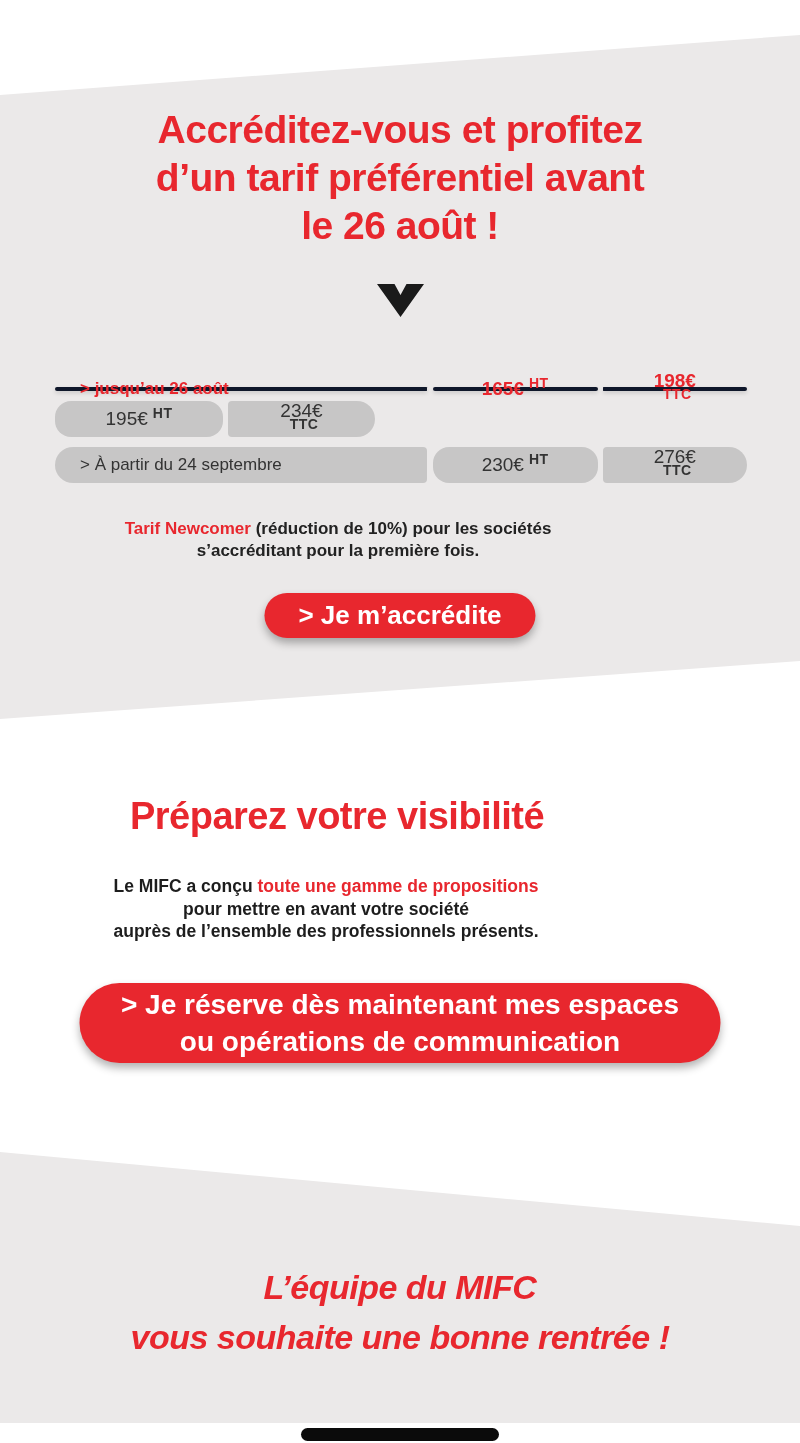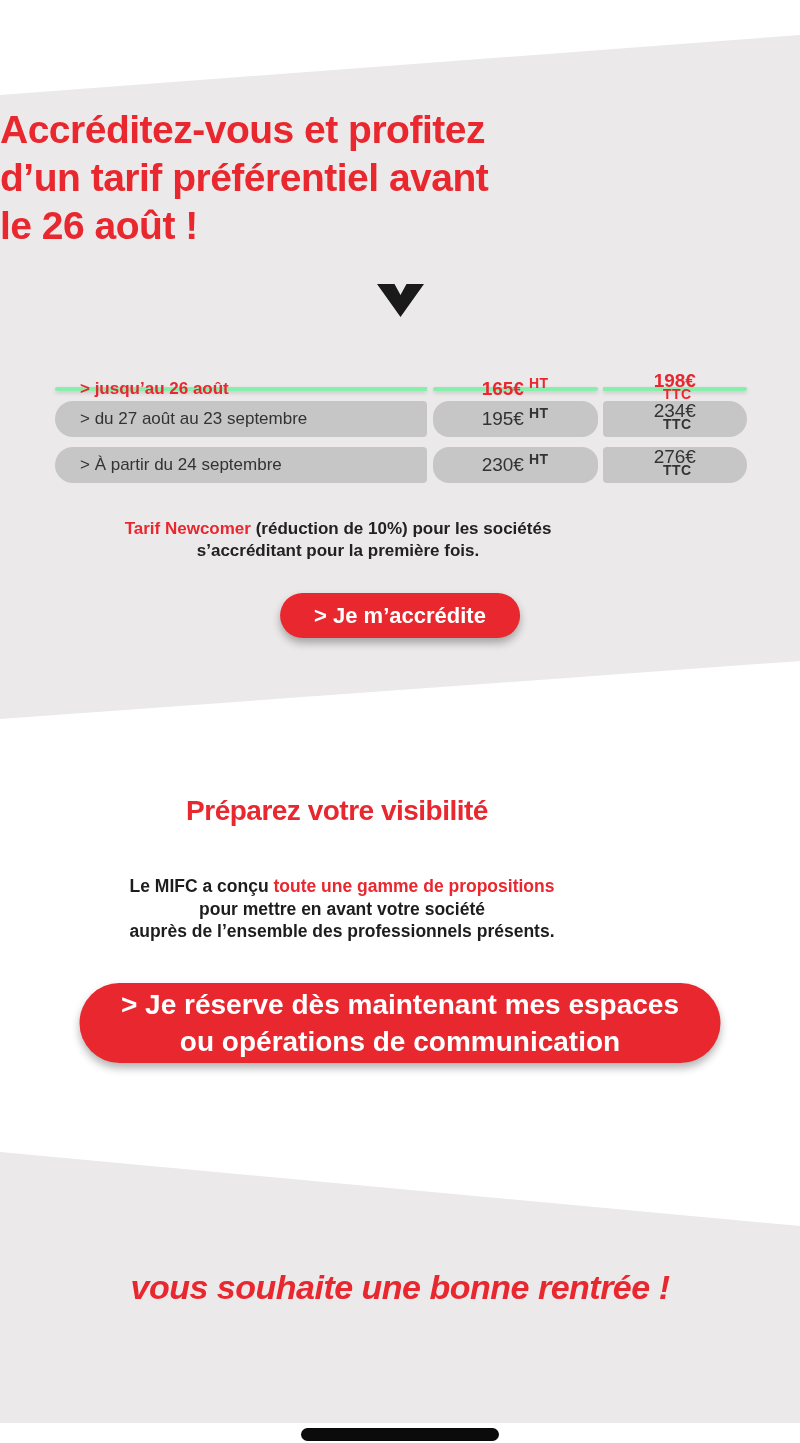--- a/index.html
+++ b/index.html
@@ -12,42 +12,42 @@
     background:var(--section-gray,#ebe9e9);
     clip-path:polygon(0 95px, 800px 35px, 800px 661px, 0 719px);
   }
   .band-bottom {
     position:absolute; left:0; top:1152px; width:800px; height:271px;
     background:var(--section-gray,#ebe9e9);
     clip-path:polygon(0 0, 800px 74px, 800px 271px, 0 271px);
   }
 
   .hero-title {
-    position:absolute; top:106px; left:0; width:800px; text-align:left;
+    position:absolute; top:106px; left:0; width:800px; text-align:center;
     color:var(--accent-red,#e8272e); font-size:39px; font-weight:800;
     line-height:48px; letter-spacing:-0.5px;
   }
 
   .chevron-wrap { position:absolute; top:284px; left:0; width:800px; text-align:center; }
 
   
   .pricing { position:absolute; top:355px; left:55px; width:692px; }
   .trow { display:flex; height:36px; margin-bottom:10px; }
   .cell {
     display:flex; align-items:center; background:var(--row-gray,#c7c6c6);
     color:#333333; font-size:17px;
   }
   .cell-label { width:378px; padding-left:25px; box-sizing:border-box;
     border-radius:18px 4px 4px 18px; margin-right:6px; }
   .cell-ht { width:168px; justify-content:center; margin-right:5px;
     border-radius:16px; font-size:19px; }
   .cell-ttc { width:147px; justify-content:center;
     border-radius:4px 18px 18px 4px; font-size:19px;flex-direction:column; }
   .trow-highlight .cell {
-    background:#86efac; color:var(--accent-red,#e8272e); font-weight:700;
+    background:#0f172a; color:var(--accent-red,#e8272e); font-weight:700;
     box-shadow:0 2px 4px rgba(0,0,0,0.15);
     margin-top:32px;
   }
   .sup { font-size:14px; font-weight:700; margin-left:5px;
     position:relative; top:-6px; letter-spacing:0.5px; }
   .trow .cell .num { font-weight:inherit; }
 
   .newcomer {
     position:absolute; top:518px; left:0; width:676px; text-align:center;
     font-size:17px; line-height:22px; font-weight:600; color:#222222;
@@ -55,31 +55,31 @@
   .hl { color:var(--accent-red,#e8272e); }
 
   .btn {
     position:absolute; left:50%; transform:translateX(-50%);
     background:var(--accent-red,#e8272e); color:#ffffff; font-weight:700;
     text-align:center; border:none; cursor:pointer;
     font-family:"Liberation Sans", sans-serif;
     box-shadow:0 5px 9px rgba(0,0,0,0.30);
   }
   .btn-accredit { top:593px; height:45px; border-radius:23px;
-    font-size:22px; padding:0 34px; white-space:nowrap; }
+    font-size:26px; padding:0 34px; white-space:nowrap; }
   .btn-reserve { top:983px; width:641px; height:80px; border-radius:47px;
     font-size:28px; line-height:37px; padding:0; }
 
   .vis-title {
     position:absolute; top:795px; left:0; width:674px; text-align:center;
-    color:var(--accent-red,#e8272e); font-size:28px; font-weight:800;
+    color:var(--accent-red,#e8272e); font-size:38px; font-weight:800;
     letter-spacing:-0.5px;
   }
   .vis-body {
-    position:absolute; top:875px; left:16px; width:652px; text-align:center;
+    position:absolute; top:875px; left:0; width:652px; text-align:center;
     font-size:17.5px; font-weight:700; line-height:22.5px; color:#1d1d1d;
   }
 
   .footer-msg {
     position:absolute; top:1262px; left:0; width:800px; text-align:center;
     color:var(--accent-red,#e8272e); font-size:34px; font-weight:800;
     font-style:italic; line-height:50px; letter-spacing:-0.5px;
   }
 
   .home-bar {
@@ -115,21 +115,20 @@
         <span class="num">165€</span>
         <span class="sup">HT</span>
       </div>
       <div class="cell cell-ttc">
         <span class="num">198€</span>
         <span class="sup">TTC</span>
       </div>
     </div>
 
     <div class="trow">
-      <div class="cell cell-label">&gt; du 27 août au 23 septembre</div>
       <div class="cell cell-ht">
         <span class="num">195€</span>
         <span class="sup">HT</span>
       </div>
       <div class="cell cell-ttc">
         <span class="num">234€</span>
         <span class="sup">TTC</span>
       </div>
     </div>
 
@@ -161,18 +160,19 @@
     <div>pour mettre en avant votre société</div>
     <div>auprès de l’ensemble des professionnels présents.</div>
   </div>
 
   <button class="btn btn-reserve">
     <div>&gt; Je réserve dès maintenant mes espaces</div>
     <div>ou opérations de communication</div>
   </button>
 
   <div class="footer-msg">
+    <div>L’équipe du MIFC</div>
     <div>vous souhaite une bonne rentrée !</div>
   </div>
 
   <div class="home-bar"></div>
 
 </div>
 
 </body></html>

